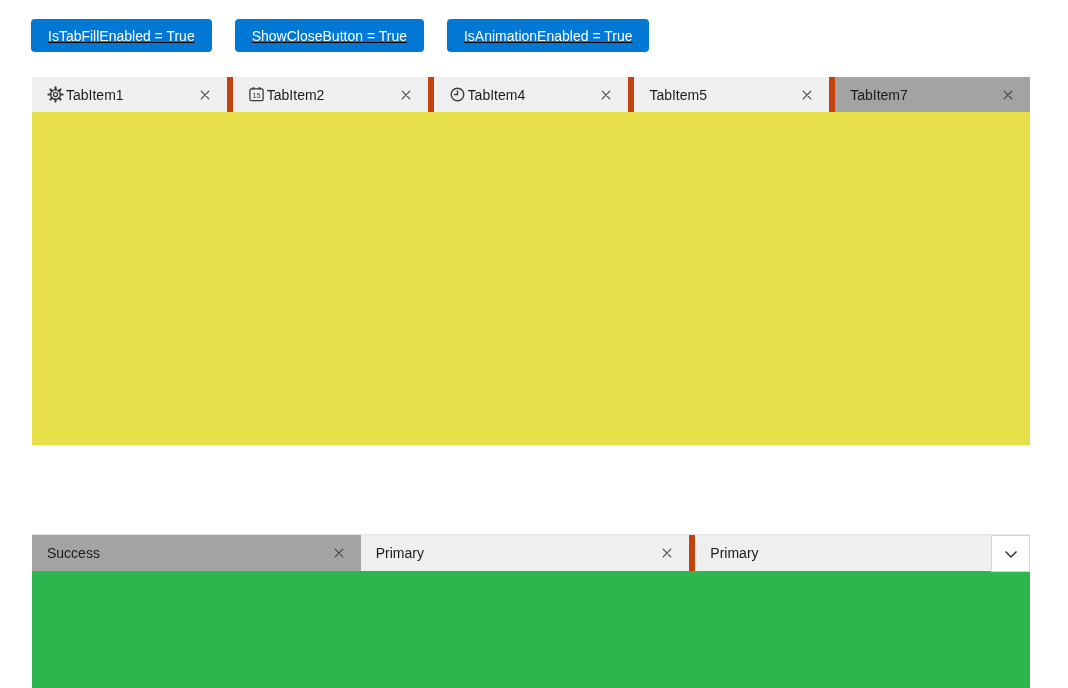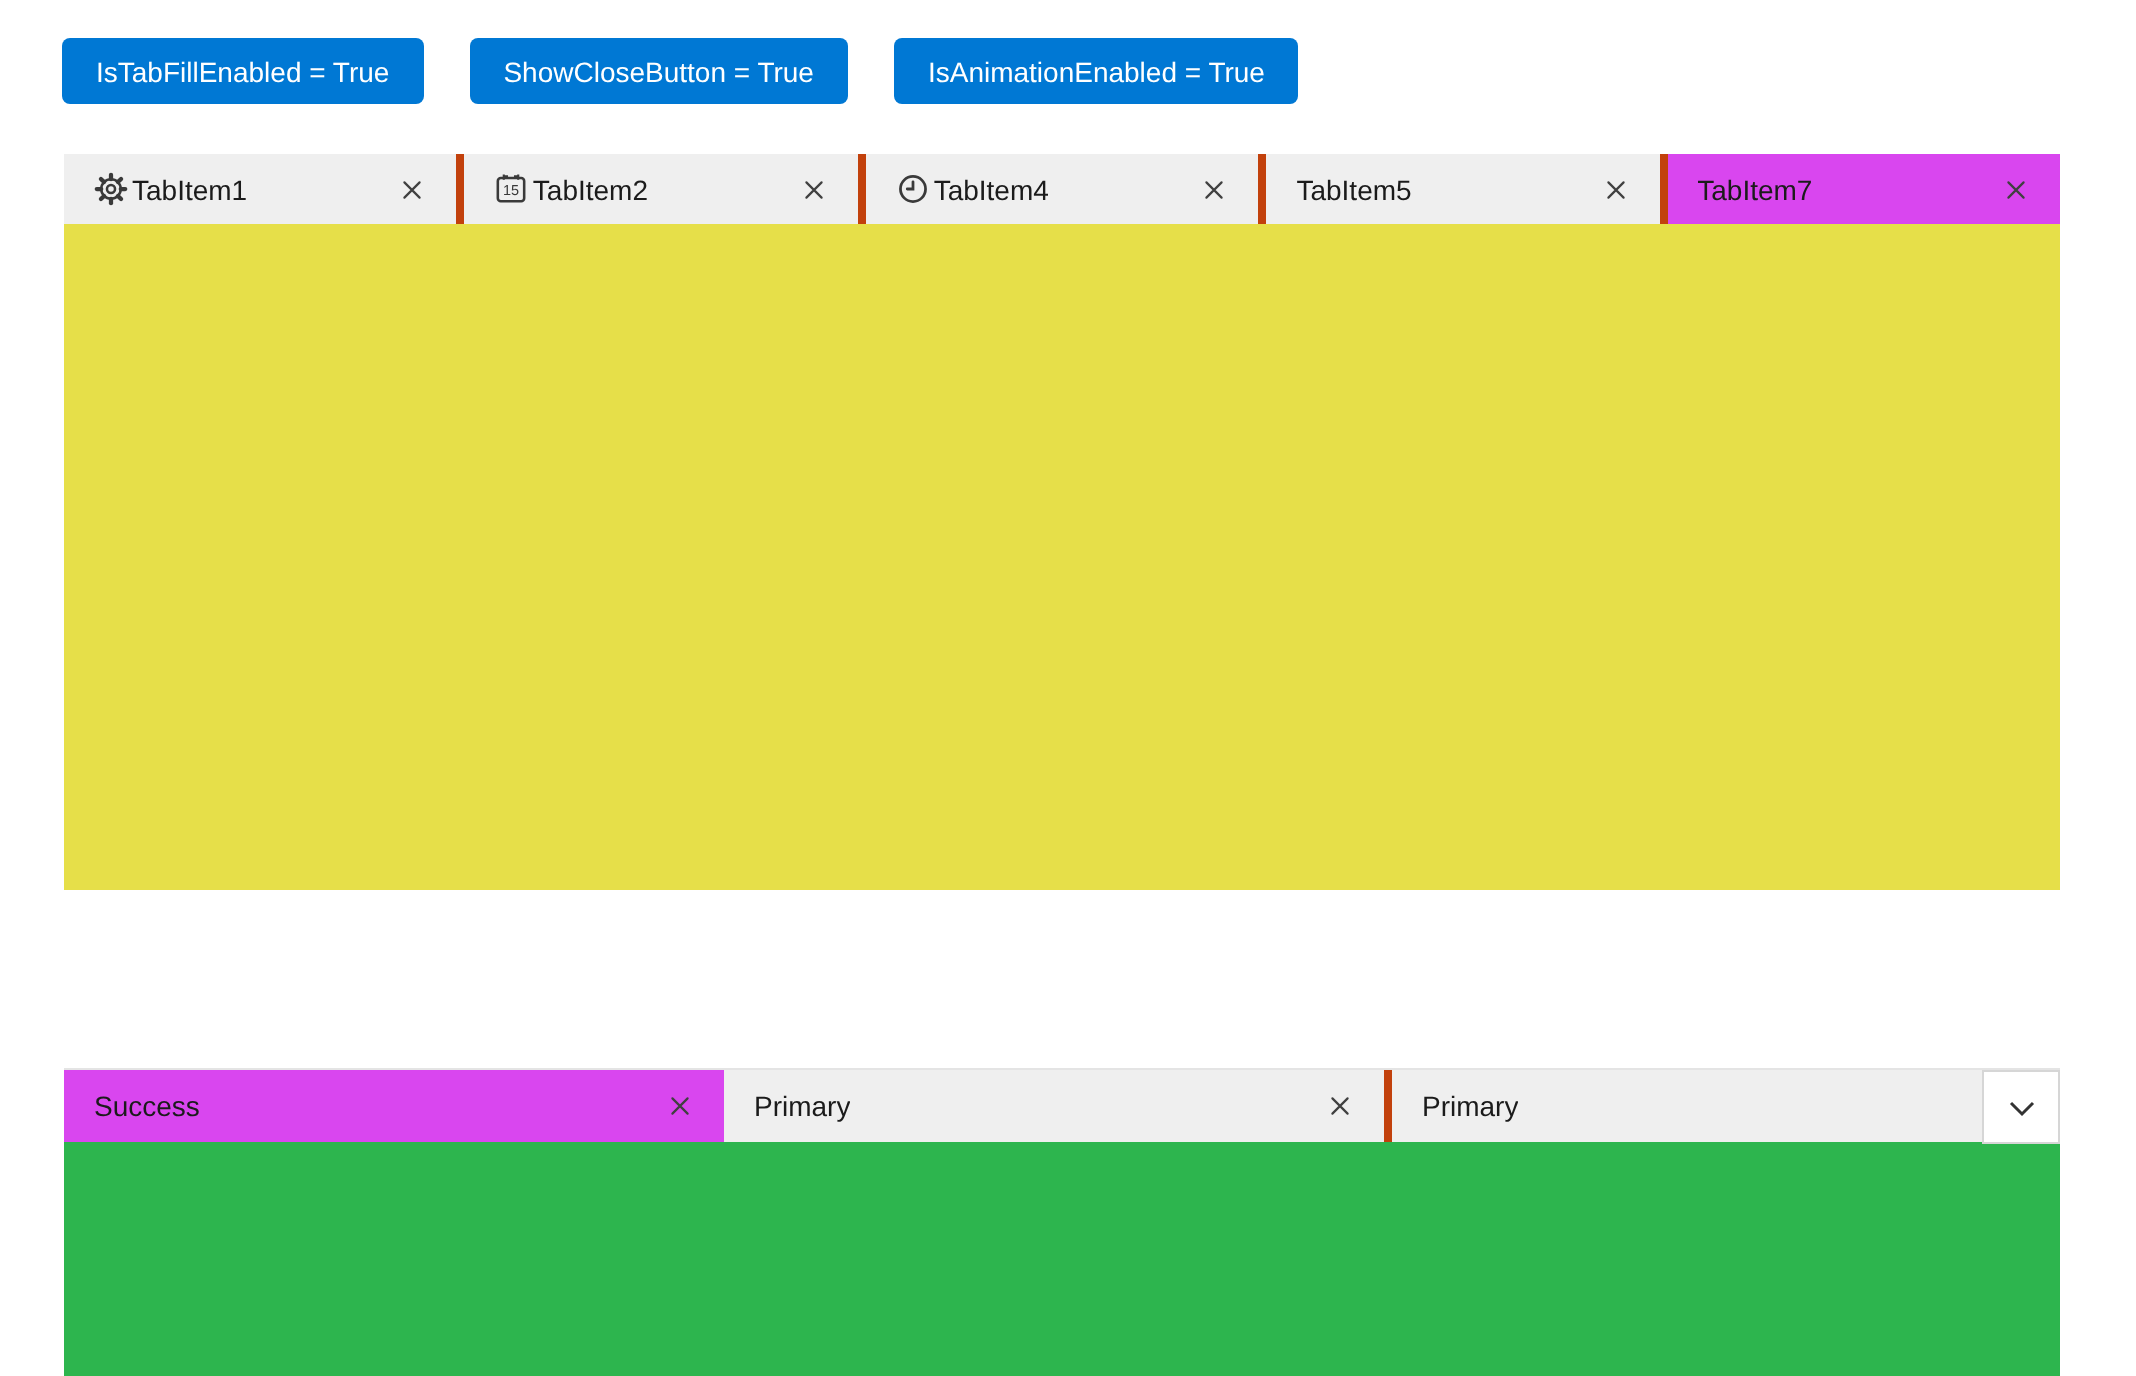--- a/index.html
+++ b/index.html
@@ -5,21 +5,21 @@
   html,body{margin:0;padding:0;}
   body{
     width:1068px;height:688px;
     background:#ffffff;
     font-family:"Liberation Sans", sans-serif;
     overflow:hidden;
   }
   .page{position:relative;width:1068px;height:688px;background:#ffffff;}
 
   
-  .btn-row{position:absolute;left:31px;top:19px;display:flex;gap:23px;}
+  .btn-row{position:absolute;left:31px;top:19px;display:flex;gap:23px;text-decoration:underline;}
   .opt-btn{
     height:33px;padding:0 17px;
     background:#0078d4;color:#ffffff;
     font-size:14px;font-family:inherit;
     border:none;border-radius:4px;
     display:flex;align-items:center;justify-content:center;
     cursor:pointer;white-space:nowrap;
   }
 
   
@@ -30,22 +30,22 @@
   #group1 .strip{height:35px;}
   #group2 .strip{height:36px;border-top:1px solid #e4e4e4;margin-top:44px;}
   .tab{
     flex:1 1 0;min-width:0;
     display:flex;align-items:center;
     padding:0 13px 0 15px;
     font-size:14px;color:#1b1b1b;
     background:#efefef;cursor:pointer;
     box-sizing:border-box;
   }
-  .tab:not(.selected):not(:last-child){border-right:4px solid #c2410c;}
-  .tab.selected{background:#d946ef;justify-content:flex-end;}
+  .tab:not(.selected):not(:last-child){border-right:6px solid #c2410c;}
+  .tab.selected{background:#a3a3a3;justify-content:flex-end;}
   .tab .icon{display:flex;align-items:center;margin-right:2px;flex:none;}
   .tab .label{white-space:nowrap;overflow:hidden;}
   .tab .close{
     margin-left:auto;flex:none;
     background:none;border:none;padding:2px;
     display:flex;align-items:center;cursor:pointer;
   }
 
   .content1{height:333px;background:#e6df49;}
   .content2{height:157px;background:#2db54e;}

